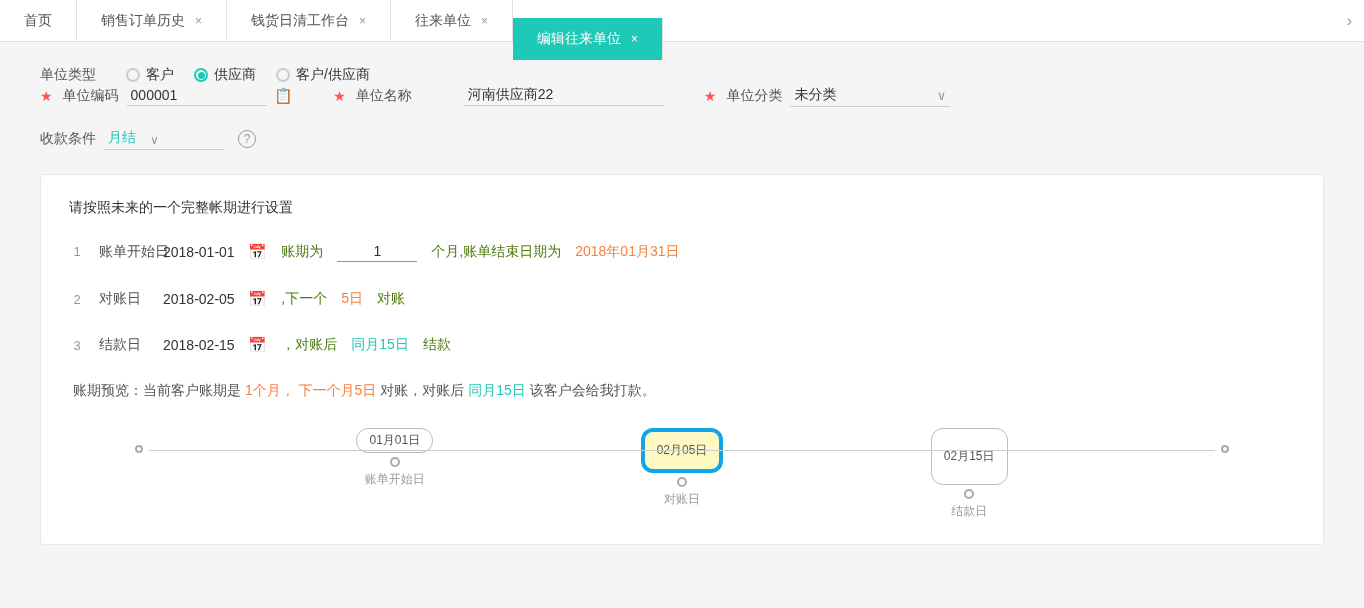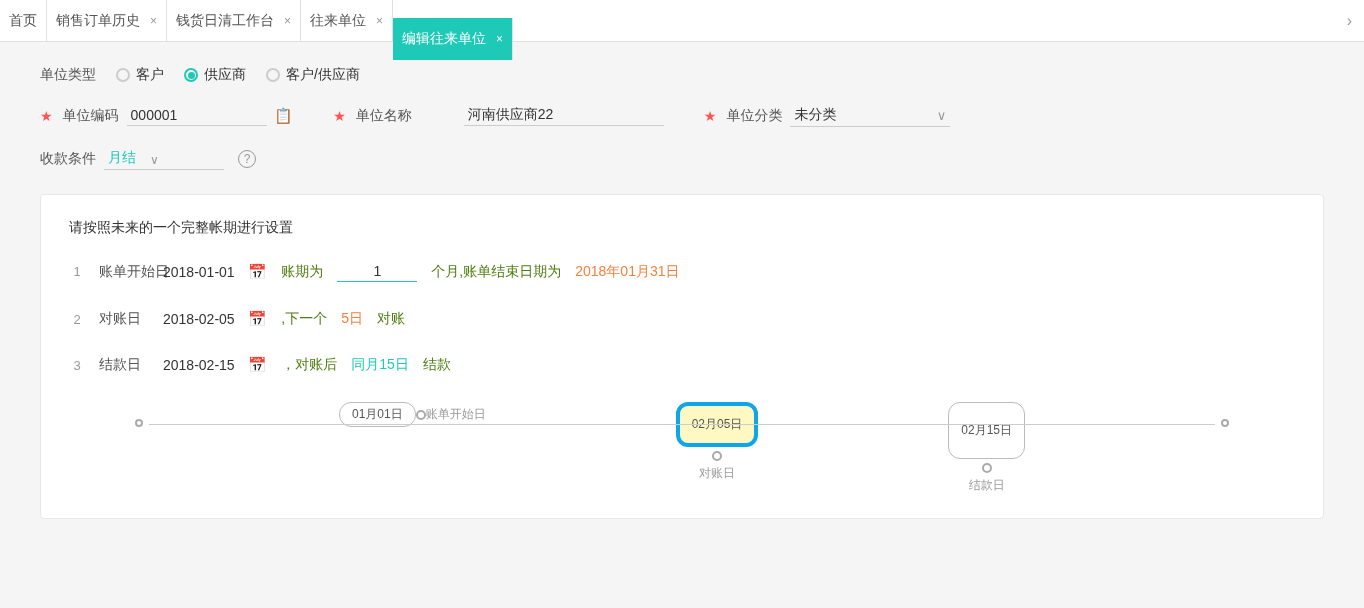--- a/index.html
+++ b/index.html
@@ -10,21 +10,21 @@
       display: flex;
       align-items: center;
       background: #fff;
       border-bottom: 1px solid #e0e0e0;
       height: 42px;
       padding: 0 0;
     }
     .tab-item {
       display: flex;
       align-items: center;
-      padding: 0 9px;
+      padding: 0 24px;
       height: 42px;
       cursor: pointer;
       font-size: 14px;
       color: #555;
       border-right: 1px solid #e0e0e0;
       gap: 6px;
       white-space: nowrap;
     }
     .tab-item.active {
       background: #1ec9b7;
@@ -81,22 +81,21 @@
       font-size: 14px;
       padding: 2px 4px;
       color: #333;
       background: transparent;
       min-width: 120px;
     }
 
     .unit-type-row {
       display: flex;
       align-items: center;
-      gap: 20px;
-      margin-bottom: 20px;
+      gap: 30px;
     }
     .radio-group {
       display: flex;
       align-items: center;
       gap: 20px;
     }
     .radio-item {
       display: flex;
       align-items: center;
       gap: 6px;
@@ -312,31 +311,39 @@
     <div class="period-row">
       <span class="row-num">3</span>
       <span class="row-type-label">结款日</span>
       <span class="date-value">2018-02-15</span>
       <span class="calendar-icon">📅</span>
       <span class="gray-text">，对账后</span>
       <span class="teal-text">同月15日</span>
       <span class="gray-text">结款</span>
     </div>
 
+    <div class="preview-row">
+      <span>账期预览：当前客户账期是</span>
+      <span class="orange-text">1个月，</span>
+      <span class="orange-text">下一个月5日</span>
+      <span>对账，对账后</span>
+      <span class="teal-text">同月15日</span>
+      <span>该客户会给我打款。</span>
+    </div>
 
     <div style="position:relative; margin-top:28px; padding: 0 60px;">
 
       <div style="position:absolute;top:22px;left:80px;right:80px;height:1px;background:#ccc;"></div>
       <div style="display:flex;align-items:flex-start;justify-content:space-between;">
 
         <div style="display:flex;flex-direction:column;align-items:center;width:20px;padding-top:17px;">
           <div style="width:8px;height:8px;border-radius:50%;border:2px solid #aaa;background:#fff;"></div>
         </div>
 
-        <div style="display:flex;flex-direction:row;align-items:center;">
+        <div style="display:flex;flex-direction:column;align-items:center;">
           <div style="border:1px solid #bbb;border-radius:12px;padding:3px 12px;font-size:12px;color:#555;background:#fff;white-space:nowrap;">01月01日</div>
           <div style="width:10px;height:10px;border-radius:50%;border:2px solid #aaa;background:#fff;margin:4px 0;"></div>
           <div style="font-size:12px;color:#999;">账单开始日</div>
         </div>
 
 
         <div style="display:flex;flex-direction:column;align-items:center;">
           <div style="border:4px solid #0ea5e9;border-radius:12px;padding:10px 12px;font-size:12px;color:#555;background:#fef9c3;white-space:nowrap;">02月05日</div>
           <div style="width:10px;height:10px;border-radius:50%;border:2px solid #aaa;background:#fff;margin:4px 0;"></div>
           <div style="font-size:12px;color:#999;">对账日</div>

